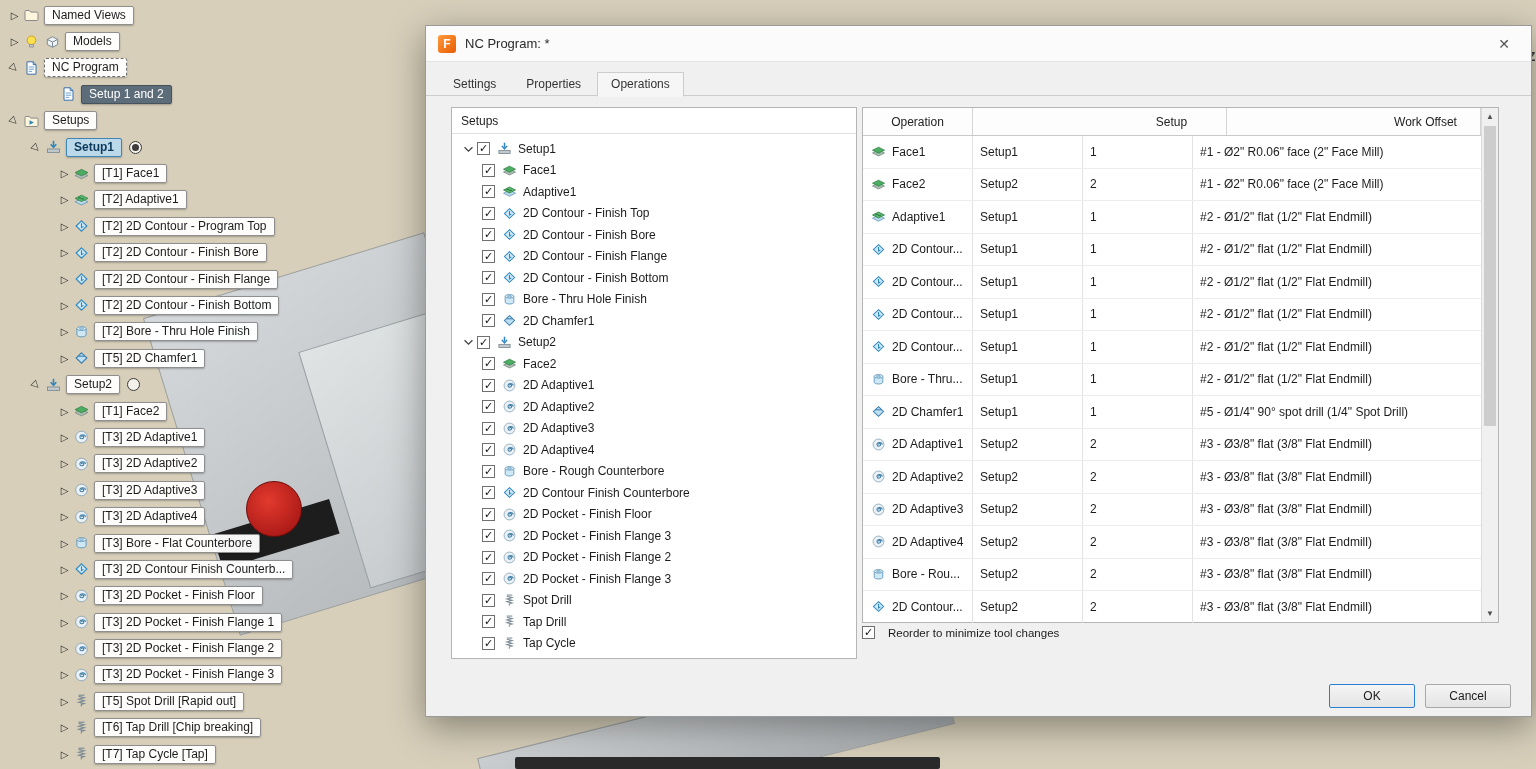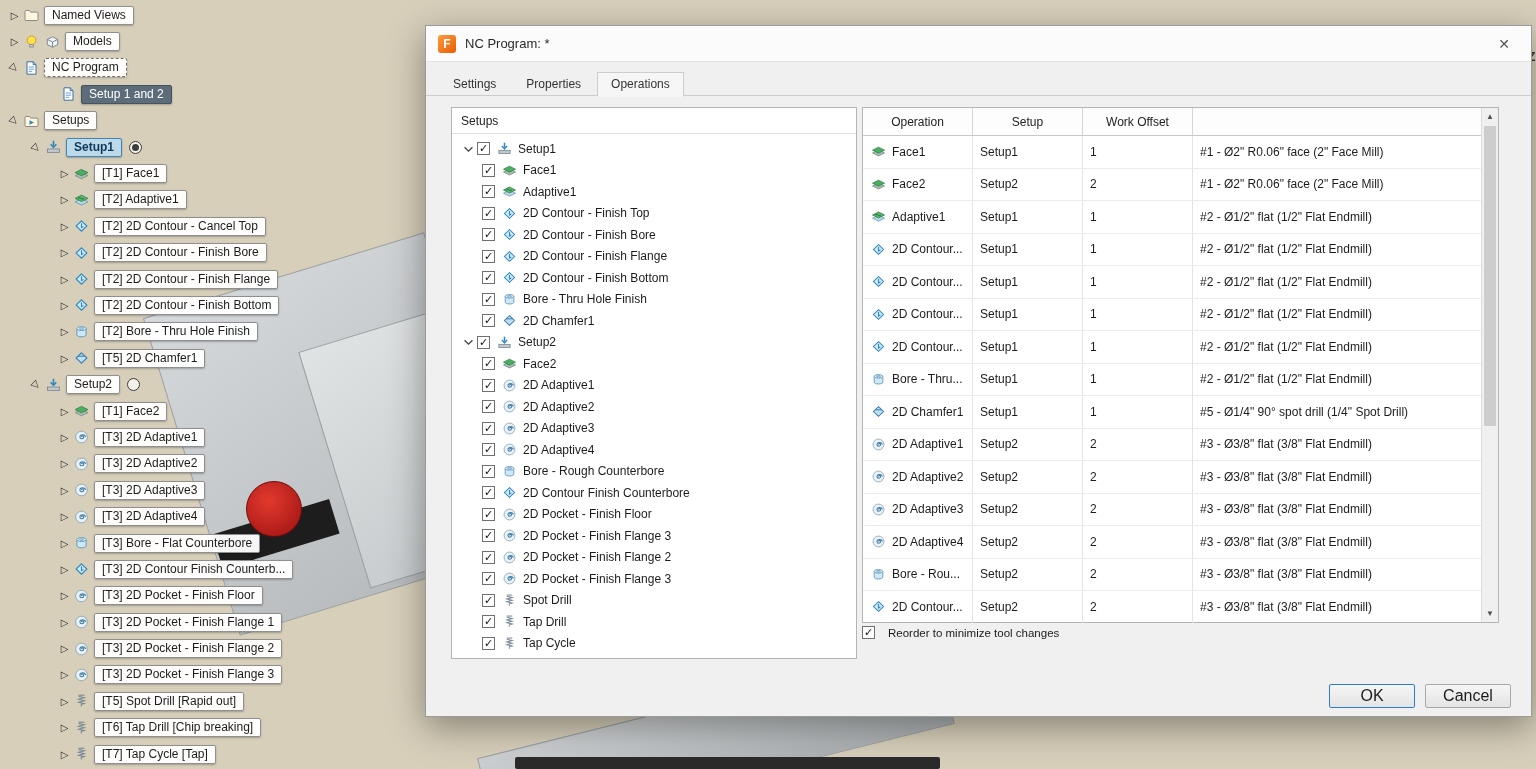--- a/index.html
+++ b/index.html
@@ -57,36 +57,36 @@
   .t-row{height:21.5px;display:flex;align-items:center;box-sizing:border-box;}
   .t-chev{width:17px;height:14px;flex:none;display:flex;}
   .t-chev svg{width:100%;height:100%;}
   .t-cb{width:13px;height:13px;border:1px solid #707070;background:#fff;display:flex;align-items:center;justify-content:center;
     font-size:11px;line-height:1;color:#111;margin-right:6px;flex:none;box-sizing:border-box;}
   .t-icon{width:17px;height:15px;margin-right:5px;flex:none;display:flex;}
   .t-icon svg{width:100%;height:100%;}
   .t-label{font-size:12px;color:#1c1c1c;white-space:nowrap;}
 
   .ops-table{position:absolute;left:436px;top:11px;width:637px;height:516px;background:#fff;border:1px solid #b5b5b5;box-sizing:border-box;}
-  .thead{display:flex;height:27px;border-bottom:1px solid #c9c9c9;background:#fdfdfd;margin-right:17px;}
+  .thead{display:flex;height:27px;border-bottom:1px solid #c9c9c9;background:#fdfdfd;margin-right:17px;justify-content:space-between;}
   .th{font-size:12px;color:#222;display:flex;align-items:center;justify-content:center;border-right:1px solid #d4d4d4;box-sizing:border-box;flex:none;}
   .th.last{flex:1;border-right:none;}
   .tbody{overflow:hidden;height:487px;}
   .tr{display:flex;height:32.5px;border-bottom:1px solid #ececec;margin-right:17px;box-sizing:border-box;}
   .td{font-size:12px;color:#1c1c1c;display:flex;align-items:center;border-right:1px solid #e3e3e3;box-sizing:border-box;
     padding:0 7px;white-space:nowrap;overflow:hidden;flex:none;}
   .td.last{flex:1;border-right:none;}
   .scrollbar{position:absolute;right:0;top:0;bottom:0;width:17px;background:#f0f0f0;border-left:1px solid #dcdcdc;box-sizing:border-box;}
   .sb-btn{height:17px;display:flex;align-items:center;justify-content:center;font-size:8px;color:#505050;}
   .sb-btn.down{position:absolute;bottom:0;left:0;right:0;}
   .sb-thumb{position:absolute;left:2px;right:2px;top:18px;height:300px;background:#cdcdcd;border-radius:1px;}
 
   .reorder{position:absolute;left:436px;top:530px;display:flex;align-items:center;gap:7px;font-size:11.5px;color:#1b1b1b;}
   .footer{position:absolute;right:20px;top:588px;display:flex;gap:10px;}
-  .btn{width:86px;height:24px;font-size:16px;color:#1b1b1b;background:linear-gradient(#f5f5f5,#e4e4e4);
+  .btn{width:86px;height:24px;font-size:12px;color:#1b1b1b;background:linear-gradient(#f5f5f5,#e4e4e4);
     border:1px solid #a8a8a8;border-radius:2px;font-family:"Liberation Sans",sans-serif;}
   .btn.ok{border:1px solid #2a7fd4;}
 </style>
 </head>
 <body>
 
 <div id="stage">
 
   <div style="position:absolute;inset:0;">
     <div class="machine-table"></div>
@@ -191,21 +191,21 @@
         <span class="b-label">[T2] Adaptive1</span>
       </div>
       <div class="b-row" style="padding-left: 56px;">
         <span class="b-arrow">▷</span>
         <span class="b-icon">
           <svg viewBox="0 0 16 16">
             <path d="M8 2.8 13.4 8 8 13.2 2.6 8z" fill="#cfe9f7" stroke="#2f87c0" stroke-width="1.1"></path>
             <path d="M8 5.2V9.6l2-1.2" fill="none" stroke="#2f87c0" stroke-width="1.1"></path>
           </svg>
         </span>
-        <span class="b-label">[T2] 2D Contour - Cancel Top</span>
+        <span class="b-label">[T2] 2D Contour - Program Top</span>
       </div>
       <div class="b-row" style="padding-left: 56px;">
         <span class="b-arrow">▷</span>
         <span class="b-icon">
           <svg viewBox="0 0 16 16">
             <path d="M8 2.8 13.4 8 8 13.2 2.6 8z" fill="#cfe9f7" stroke="#2f87c0" stroke-width="1.1"></path>
             <path d="M8 5.2V9.6l2-1.2" fill="none" stroke="#2f87c0" stroke-width="1.1"></path>
           </svg>
         </span>
         <span class="b-label">[T2] 2D Contour - Finish Bore</span>

